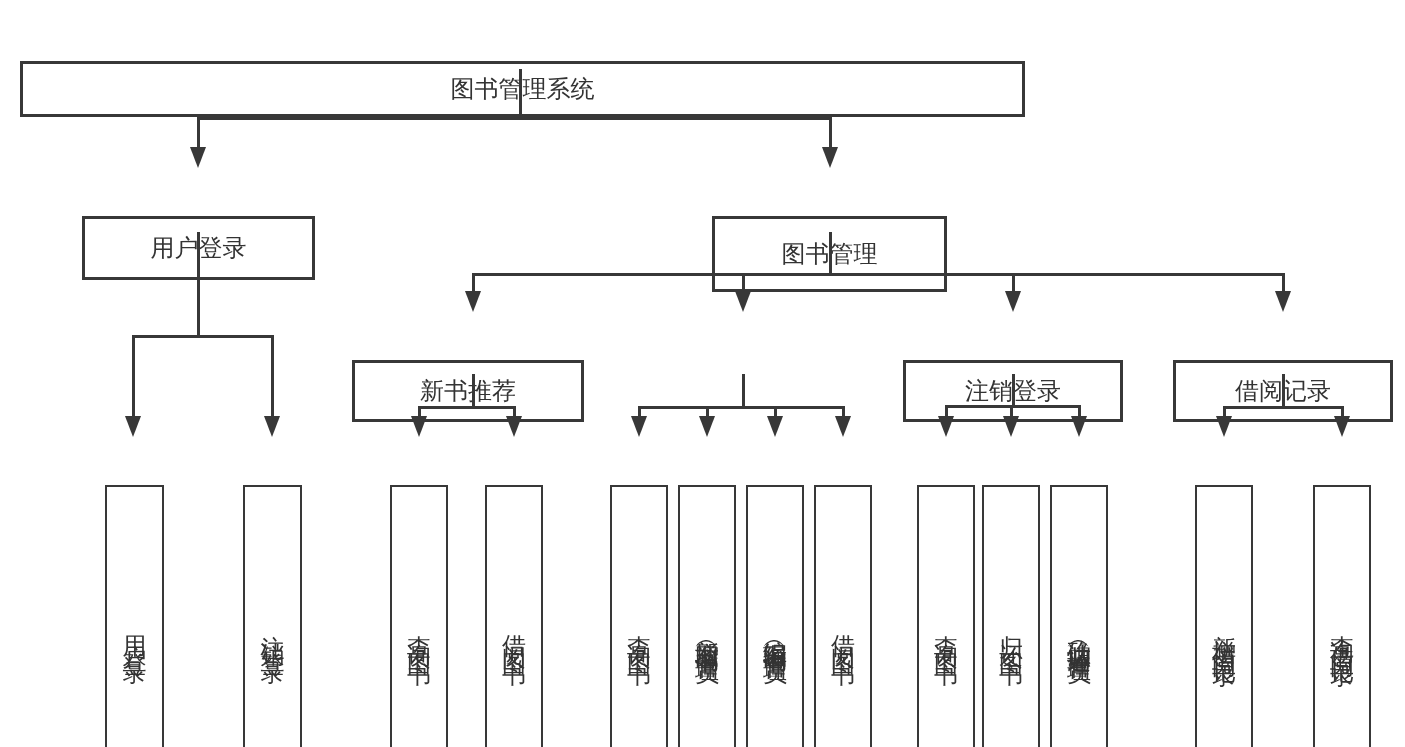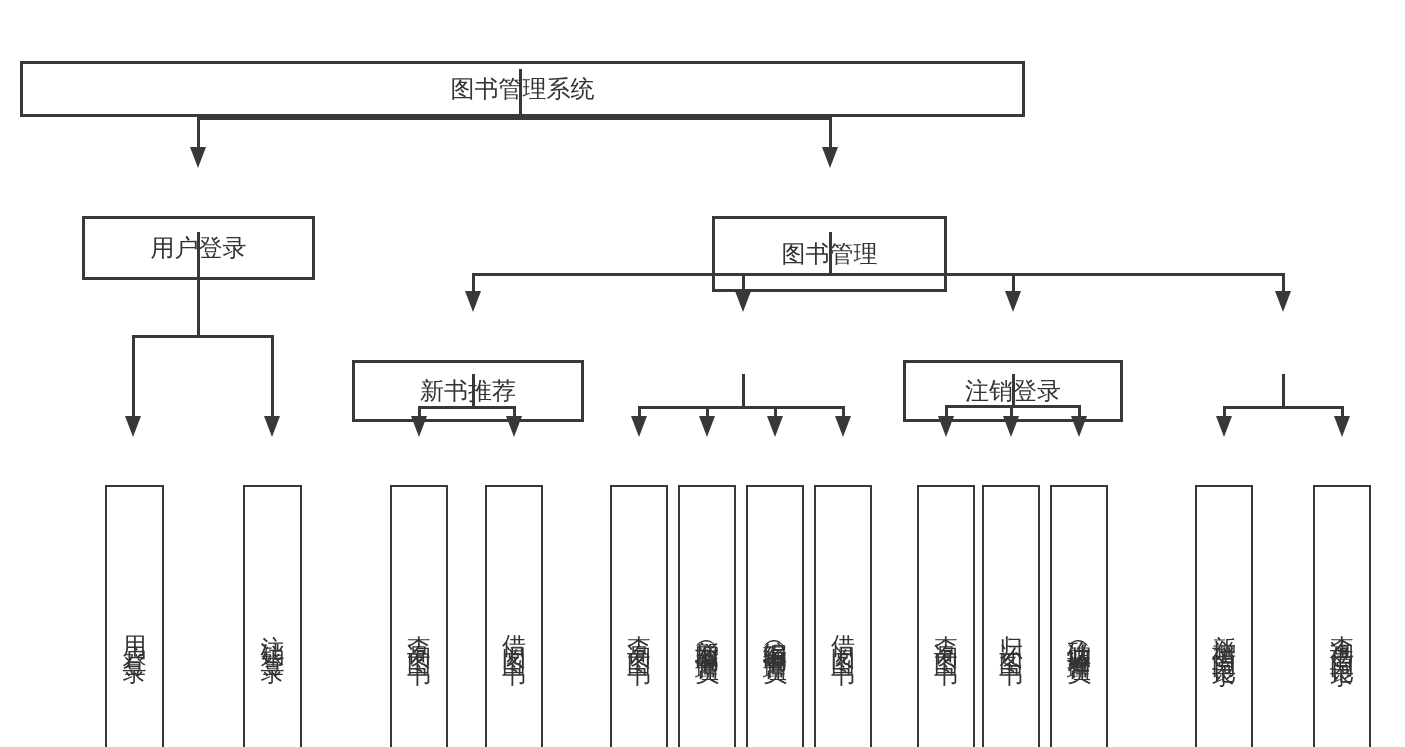--- a/index.html
+++ b/index.html
@@ -73,20 +73,23 @@
   <div class="arrow" style="left:465px;top:291px"></div>
   <div class="arrow" style="left:735px;top:291px"></div>
   <div class="arrow" style="left:1005px;top:291px"></div>
   <div class="arrow" style="left:1275px;top:291px"></div>
 
   <div class="node" style="left:352px;top:312px;width:232px;height:62px">
     <span class="lbl">新书推荐</span>
   </div>
   <div class="node" style="left:903px;top:312px;width:220px;height:62px">
     <span class="lbl">注销登录</span>
+  </div>
+  <div class="node" style="left:1173px;top:312px;width:220px;height:62px">
+    <span class="lbl">借阅记录</span>
   </div>
 
   <div class="ln" style="left:472px;top:374px;width:3px;height:32px"></div>
   <div class="ln" style="left:418px;top:406px;width:98px;height:3px"></div>
   <div class="ln" style="left:418px;top:406px;width:3px;height:11px"></div>
   <div class="ln" style="left:513px;top:406px;width:3px;height:11px"></div>
   <div class="arrow" style="left:411px;top:416px"></div>
   <div class="arrow" style="left:506px;top:416px"></div>
 
   <div class="ln" style="left:742px;top:374px;width:3px;height:32px"></div>

